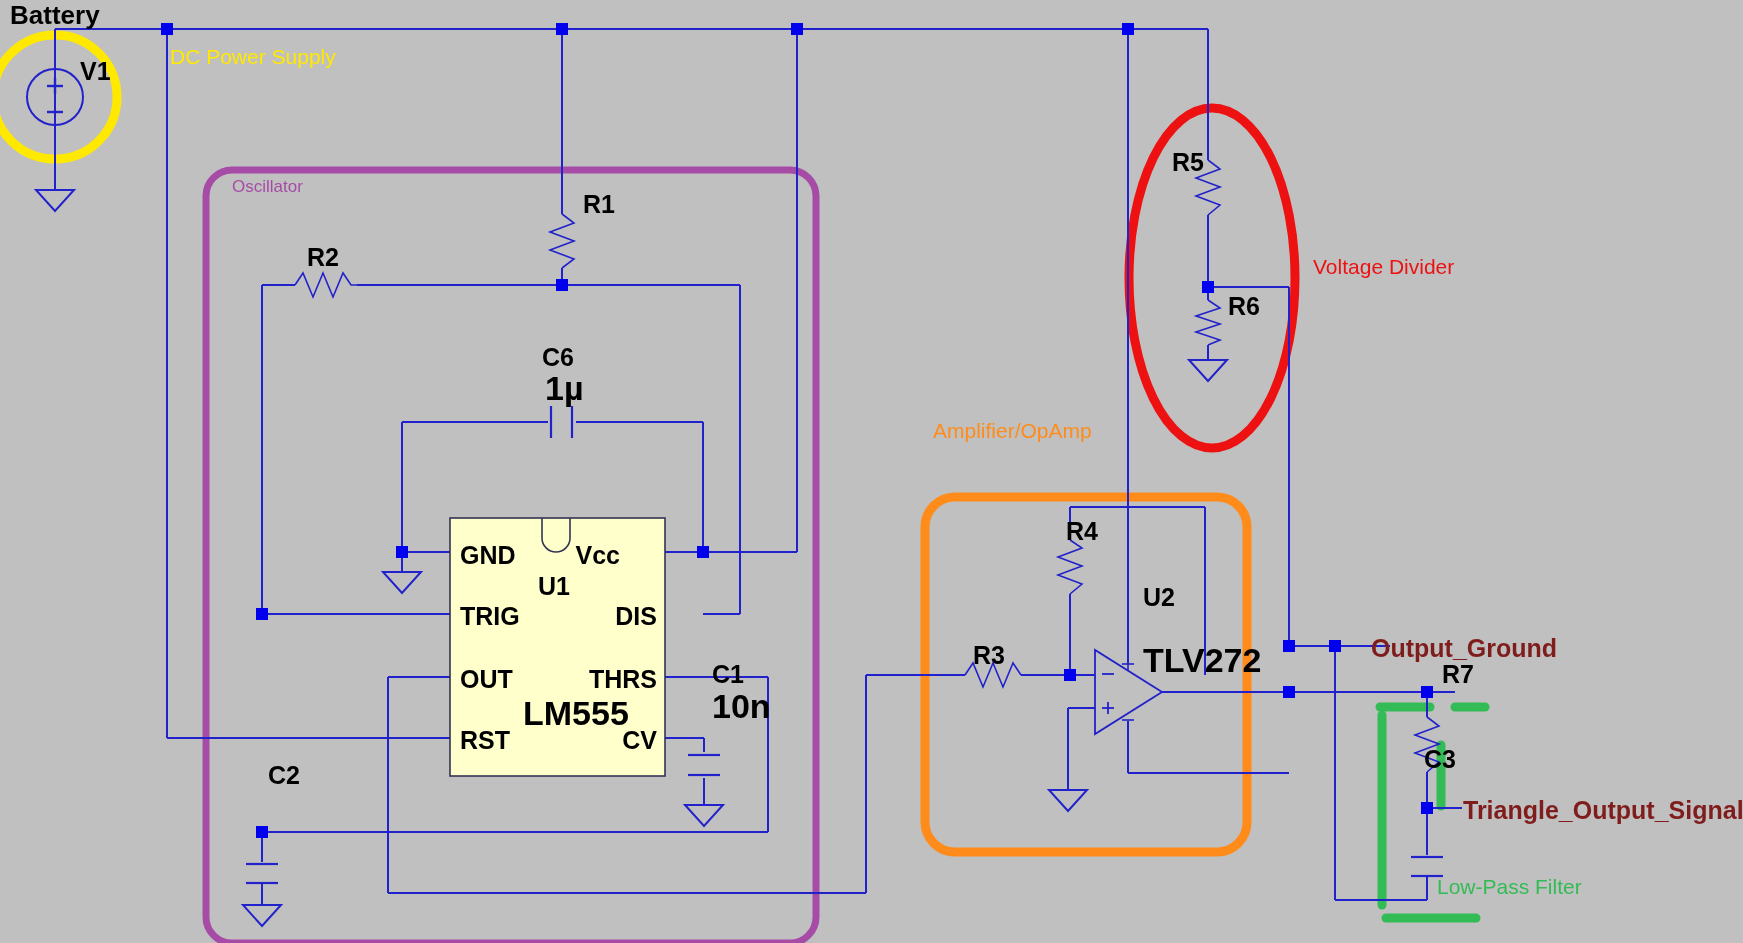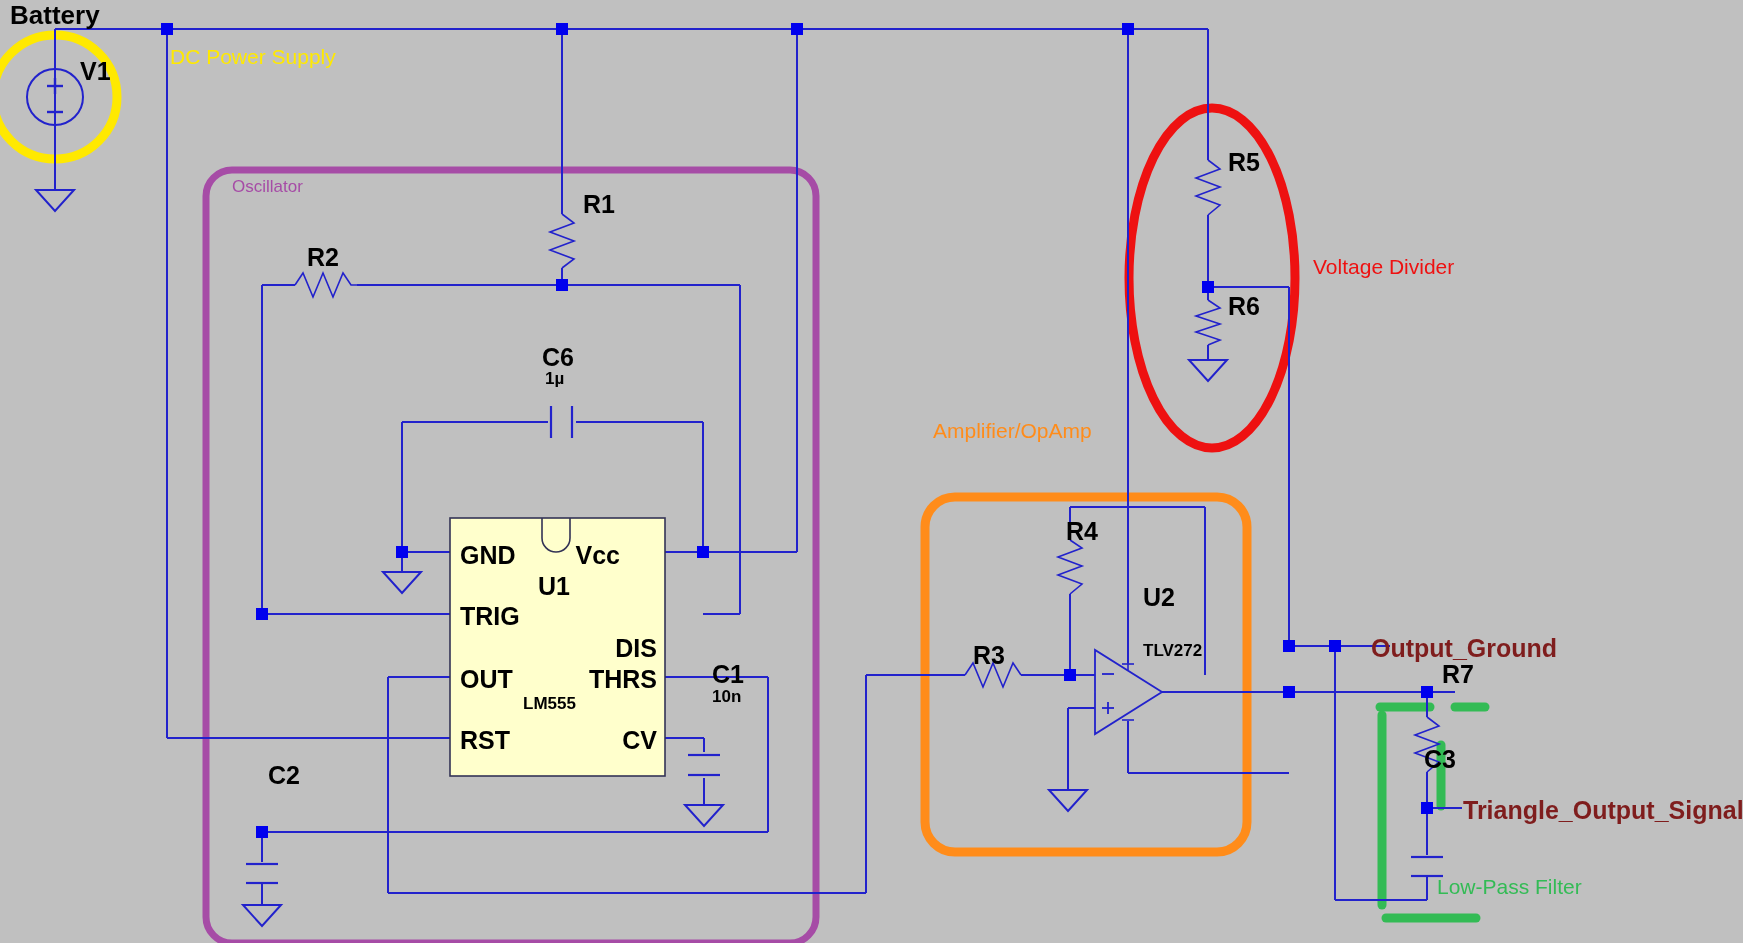--- a/index.html
+++ b/index.html
@@ -25,21 +25,21 @@
     font-family: "Liberation Sans", sans-serif;
     white-space: nowrap;
     pointer-events: none;
   }
   .ref {
     font-size: 25px;
     font-weight: bold;
     color: #000000;
   }
   .val {
-    font-size: 17px;
+    font-size: 34px;
     font-weight: bold;
     color: #000000;
   }
   .pin {
     font-size: 25px;
     font-weight: bold;
     color: #000000;
   }
   .netname {
     font-size: 25px;
@@ -301,21 +301,21 @@
   <div class="lbl ref" style="left:80px; top:57px;">V1</div>
 
   <div class="lbl ref" style="left:583px; top:190px;">R1</div>
 
   <div class="lbl ref" style="left:307px; top:243px;">R2</div>
 
   <div class="lbl ref" style="left:973px; top:641px;">R3</div>
 
   <div class="lbl ref" style="left:1066px; top:517px;">R4</div>
 
-  <div class="lbl ref" style="left:1228px; top:148px;">R5</div>
+  <div class="lbl ref" style="left:1172px; top:148px;">R5</div>
 
   <div class="lbl ref" style="left:1228px; top:292px;text-align:center;">R6</div>
 
   <div class="lbl ref" style="left:1442px; top:660px;">R7</div>
 
   <div class="lbl ref" style="left:712px; top:660px;">C1</div>
   <div class="lbl val" style="left:712px; top:687px;">10n</div>
 
   <div class="lbl ref" style="left:268px; top:761px;">C2</div>
 
@@ -324,21 +324,21 @@
   <div class="lbl ref" style="left:542px; top:343px;">C6</div>
   <div class="lbl val" style="left:545px; top:369px;">1µ</div>
 
   
   <div class="lbl pin" style="left:460px; top:541px;">GND</div>
   <div class="lbl pin" style="left:460px; top:602px;">TRIG</div>
   <div class="lbl pin" style="left:460px; top:665px;">OUT</div>
   <div class="lbl pin" style="left:460px; top:726px;">RST</div>
 
   <div class="lbl pin" style="left:620px; top:541px; transform:translateX(-100%);">Vcc</div>
-  <div class="lbl pin" style="left:657px; top:602px; transform:translateX(-100%);margin-top:32px;">DIS</div>
+  <div class="lbl pin" style="left:657px; top:602px; transform:translateX(-100%);">DIS</div>
   <div class="lbl pin" style="left:657px; top:665px; transform:translateX(-100%);">THRS</div>
   <div class="lbl pin" style="left:657px; top:726px; transform:translateX(-100%);">CV</div>
 
   <div class="lbl ref" style="left:538px; top:572px;">U1</div>
   <div class="lbl val" style="left:523px; top:694px;">LM555</div>
 
   
   <div class="lbl ref" style="left:1143px; top:583px;">U2</div>
   <div class="lbl val" style="left:1143px; top:641px;">TLV272</div>
 

